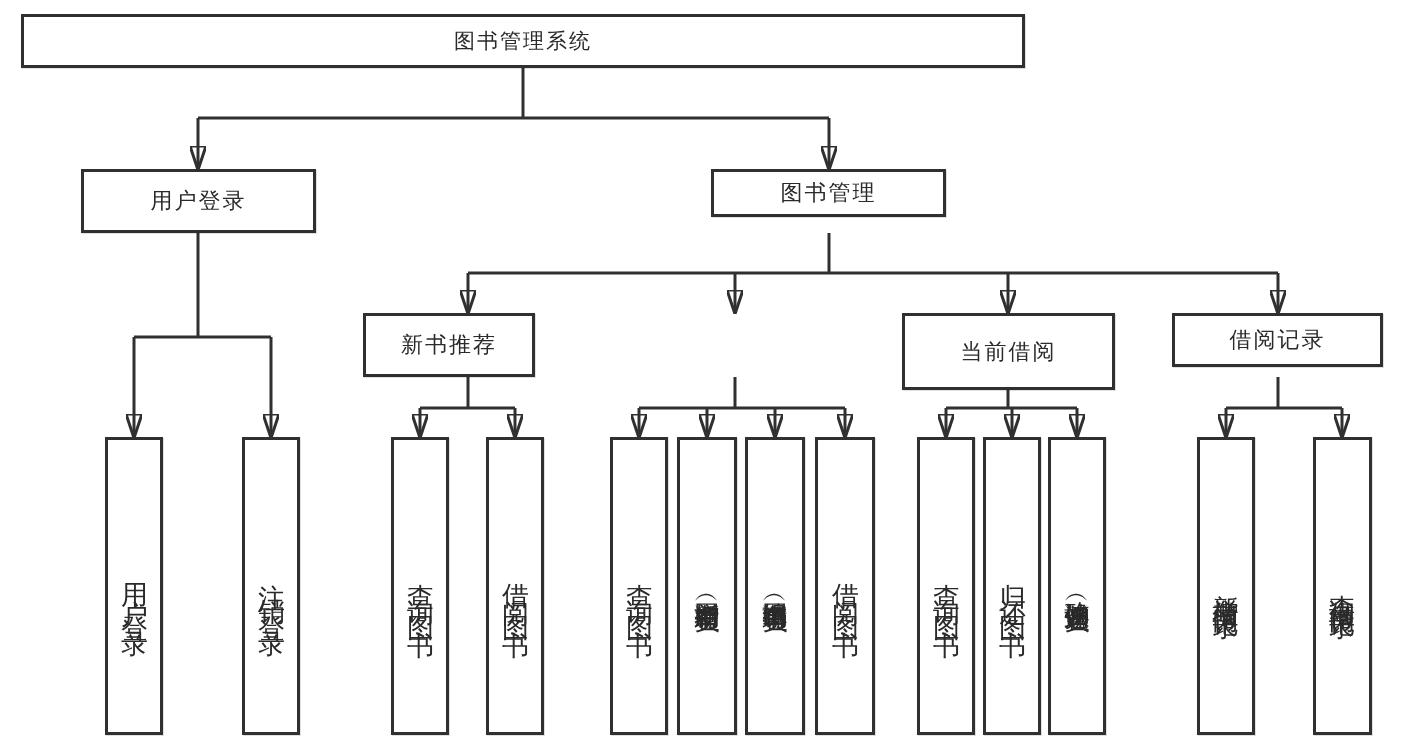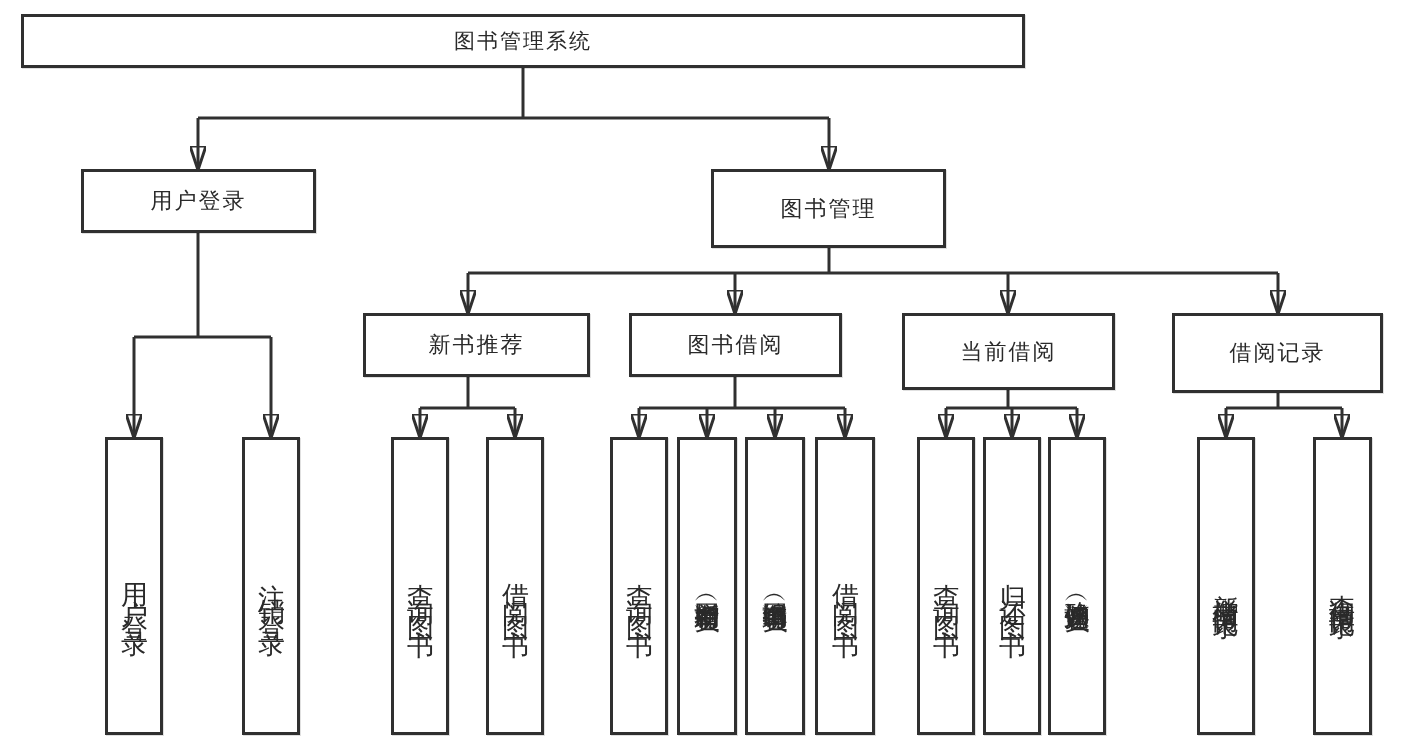--- a/index.html
+++ b/index.html
@@ -136,34 +136,31 @@
     </g>
   </svg>
 
   <div class="box" style="left:21px;top:14px;width:1004px;height:54px">
     <span class="lbl root-lbl">图书管理系统</span>
   </div>
 
   <div class="box" style="left:81px;top:169px;width:235px;height:64px">
     <span class="lbl">用户登录</span>
   </div>
-  <div class="box" style="left:711px;top:169px;width:235px;height:79px">
+  <div class="box" style="left:711px;top:169px;width:235px;height:48px">
     <span class="lbl">图书管理</span>
   </div>
 
-  <div class="box" style="left:363px;top:313px;width:227px;height:64px">
+  <div class="box" style="left:363px;top:313px;width:172px;height:64px">
     <span class="lbl">新书推荐</span>
-  </div>
-  <div class="box" style="left:629px;top:313px;width:213px;height:64px">
-    <span class="lbl">图书借阅</span>
   </div>
   <div class="box" style="left:902px;top:313px;width:213px;height:77px">
     <span class="lbl">当前借阅</span>
   </div>
-  <div class="box" style="left:1172px;top:313px;width:211px;height:80px">
+  <div class="box" style="left:1172px;top:313px;width:211px;height:54px">
     <span class="lbl">借阅记录</span>
   </div>
 
   <div class="box" style="left:105px;top:437px;width:58px;height:298px">
     <span class="vtxt vshort">用户登录</span>
   </div>
   <div class="box" style="left:242px;top:437px;width:58px;height:298px">
     <span class="vtxt vshort">注销登录</span>
   </div>
 

